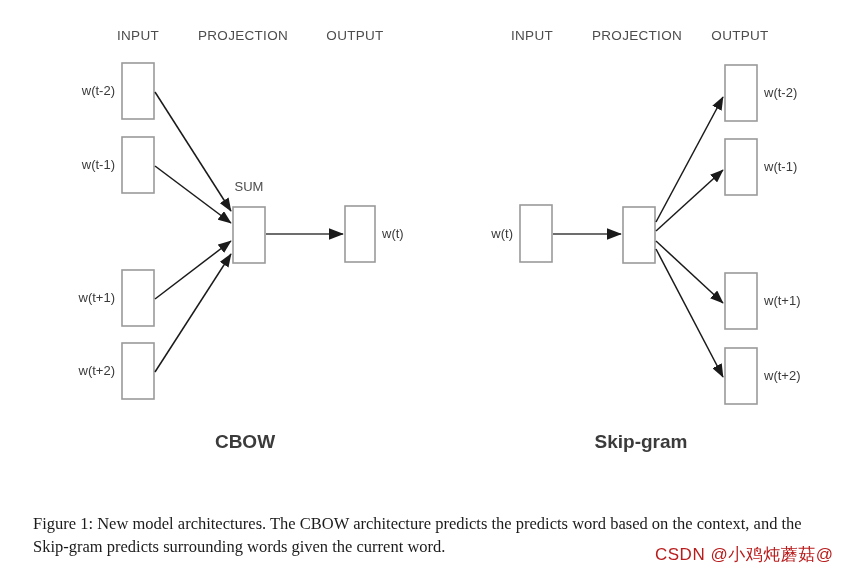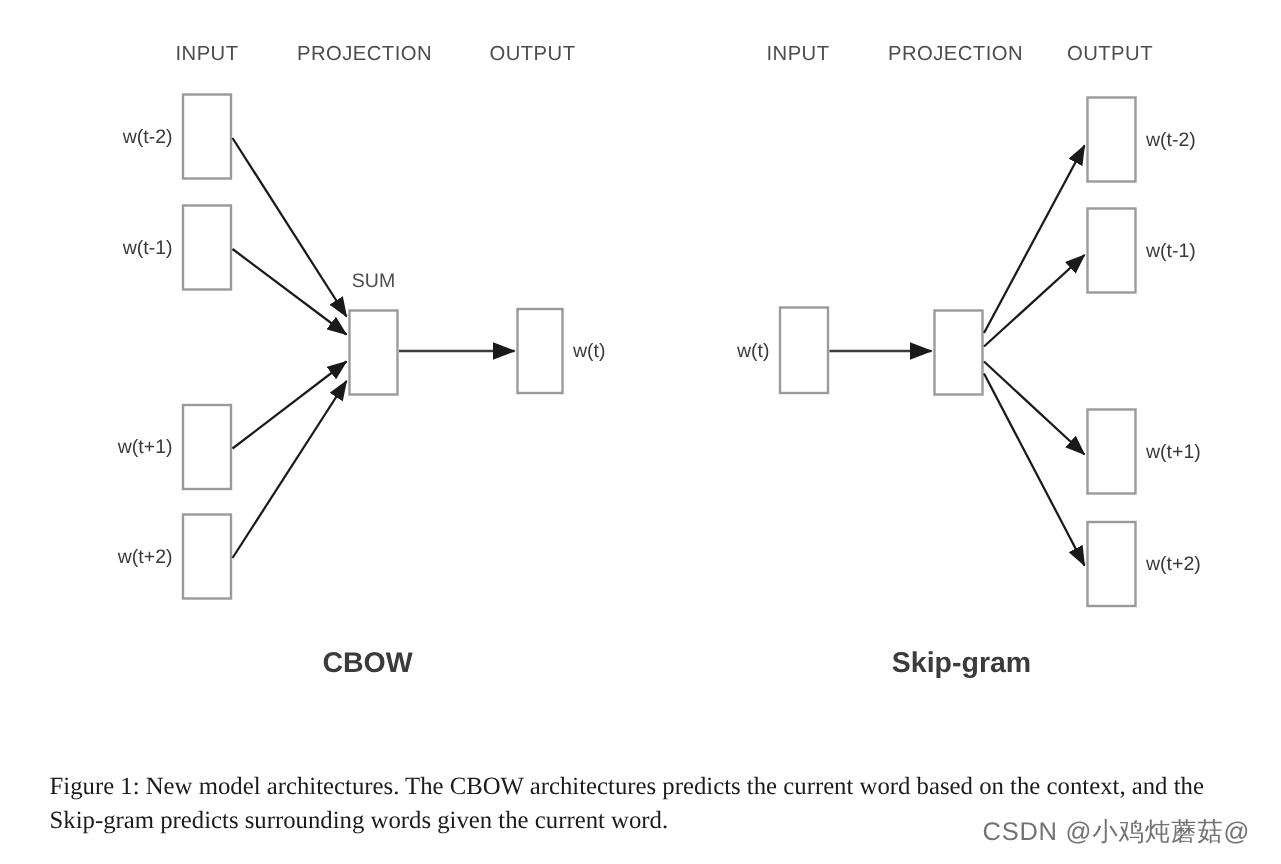--- a/index.html
+++ b/index.html
@@ -74,21 +74,21 @@
     line-height: 1.42;
     color: #1b1b1b;
     text-align: left;
   }
   .watermark {
     position: absolute;
     left: 655px;
     top: 543px;
     font-family: "Liberation Sans", sans-serif;
     font-size: 17px;
-    color: #737373;
+    color: #b91c1c;
     white-space: nowrap;
     letter-spacing: 0.5px;
   }
 </style>
 </head>
 <body>
 
 <div id="figure-root">
 
   <svg class="diagram" viewBox="0 0 854 500">
@@ -187,19 +187,19 @@
       <g>
         <rect class="node-box" x="725" y="348" width="32" height="56"></rect>
         <text class="node-label" x="764" y="380" text-anchor="start">w(t+2)</text>
       </g>
 
       <text class="model-title" x="641" y="448" text-anchor="middle">Skip-gram</text>
     </g>
   </svg>
 
   <div class="caption">
-    <span>Figure 1: New model architectures. The CBOW architectures predicts the current word based on the</span>
+    <span>Figure 1: New model architectures. The CBOW architecture predicts the predicts word based on the</span>
     <span>context, and the Skip-gram predicts surrounding words given the current word.</span>
   </div>
 
   <div class="watermark">CSDN @小鸡炖蘑菇@</div>
 
 </div>
 
 </body></html>

